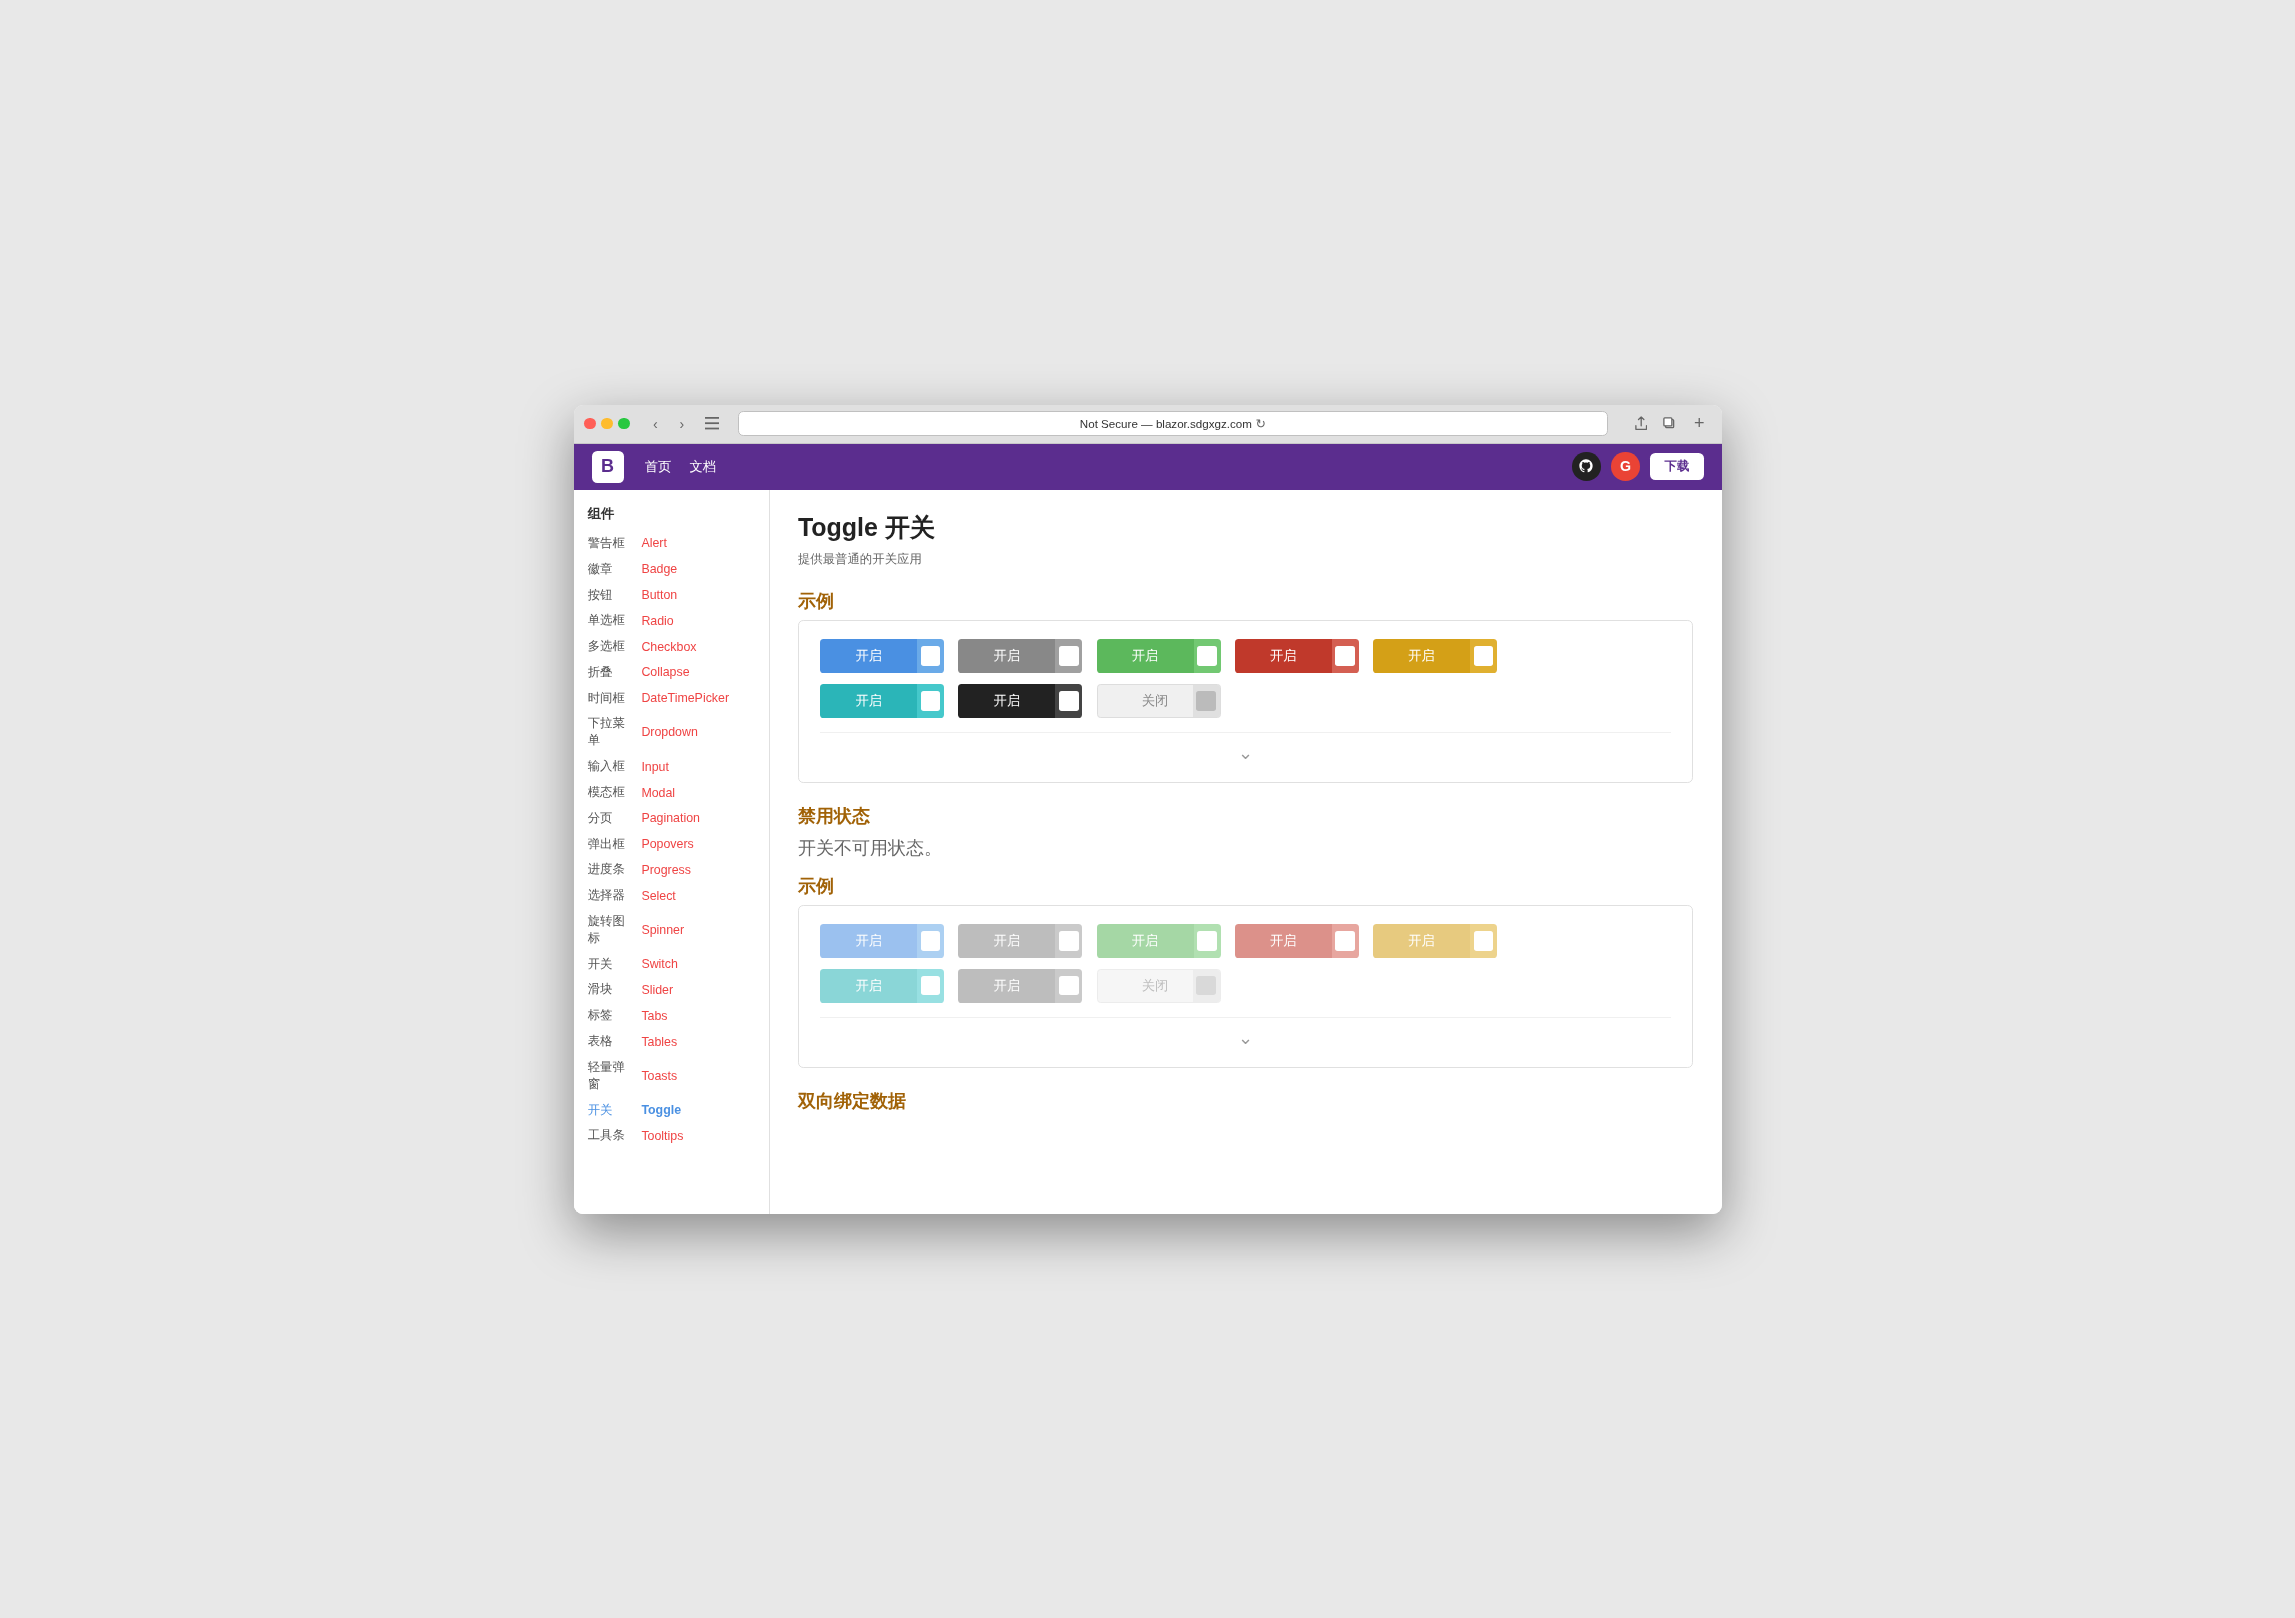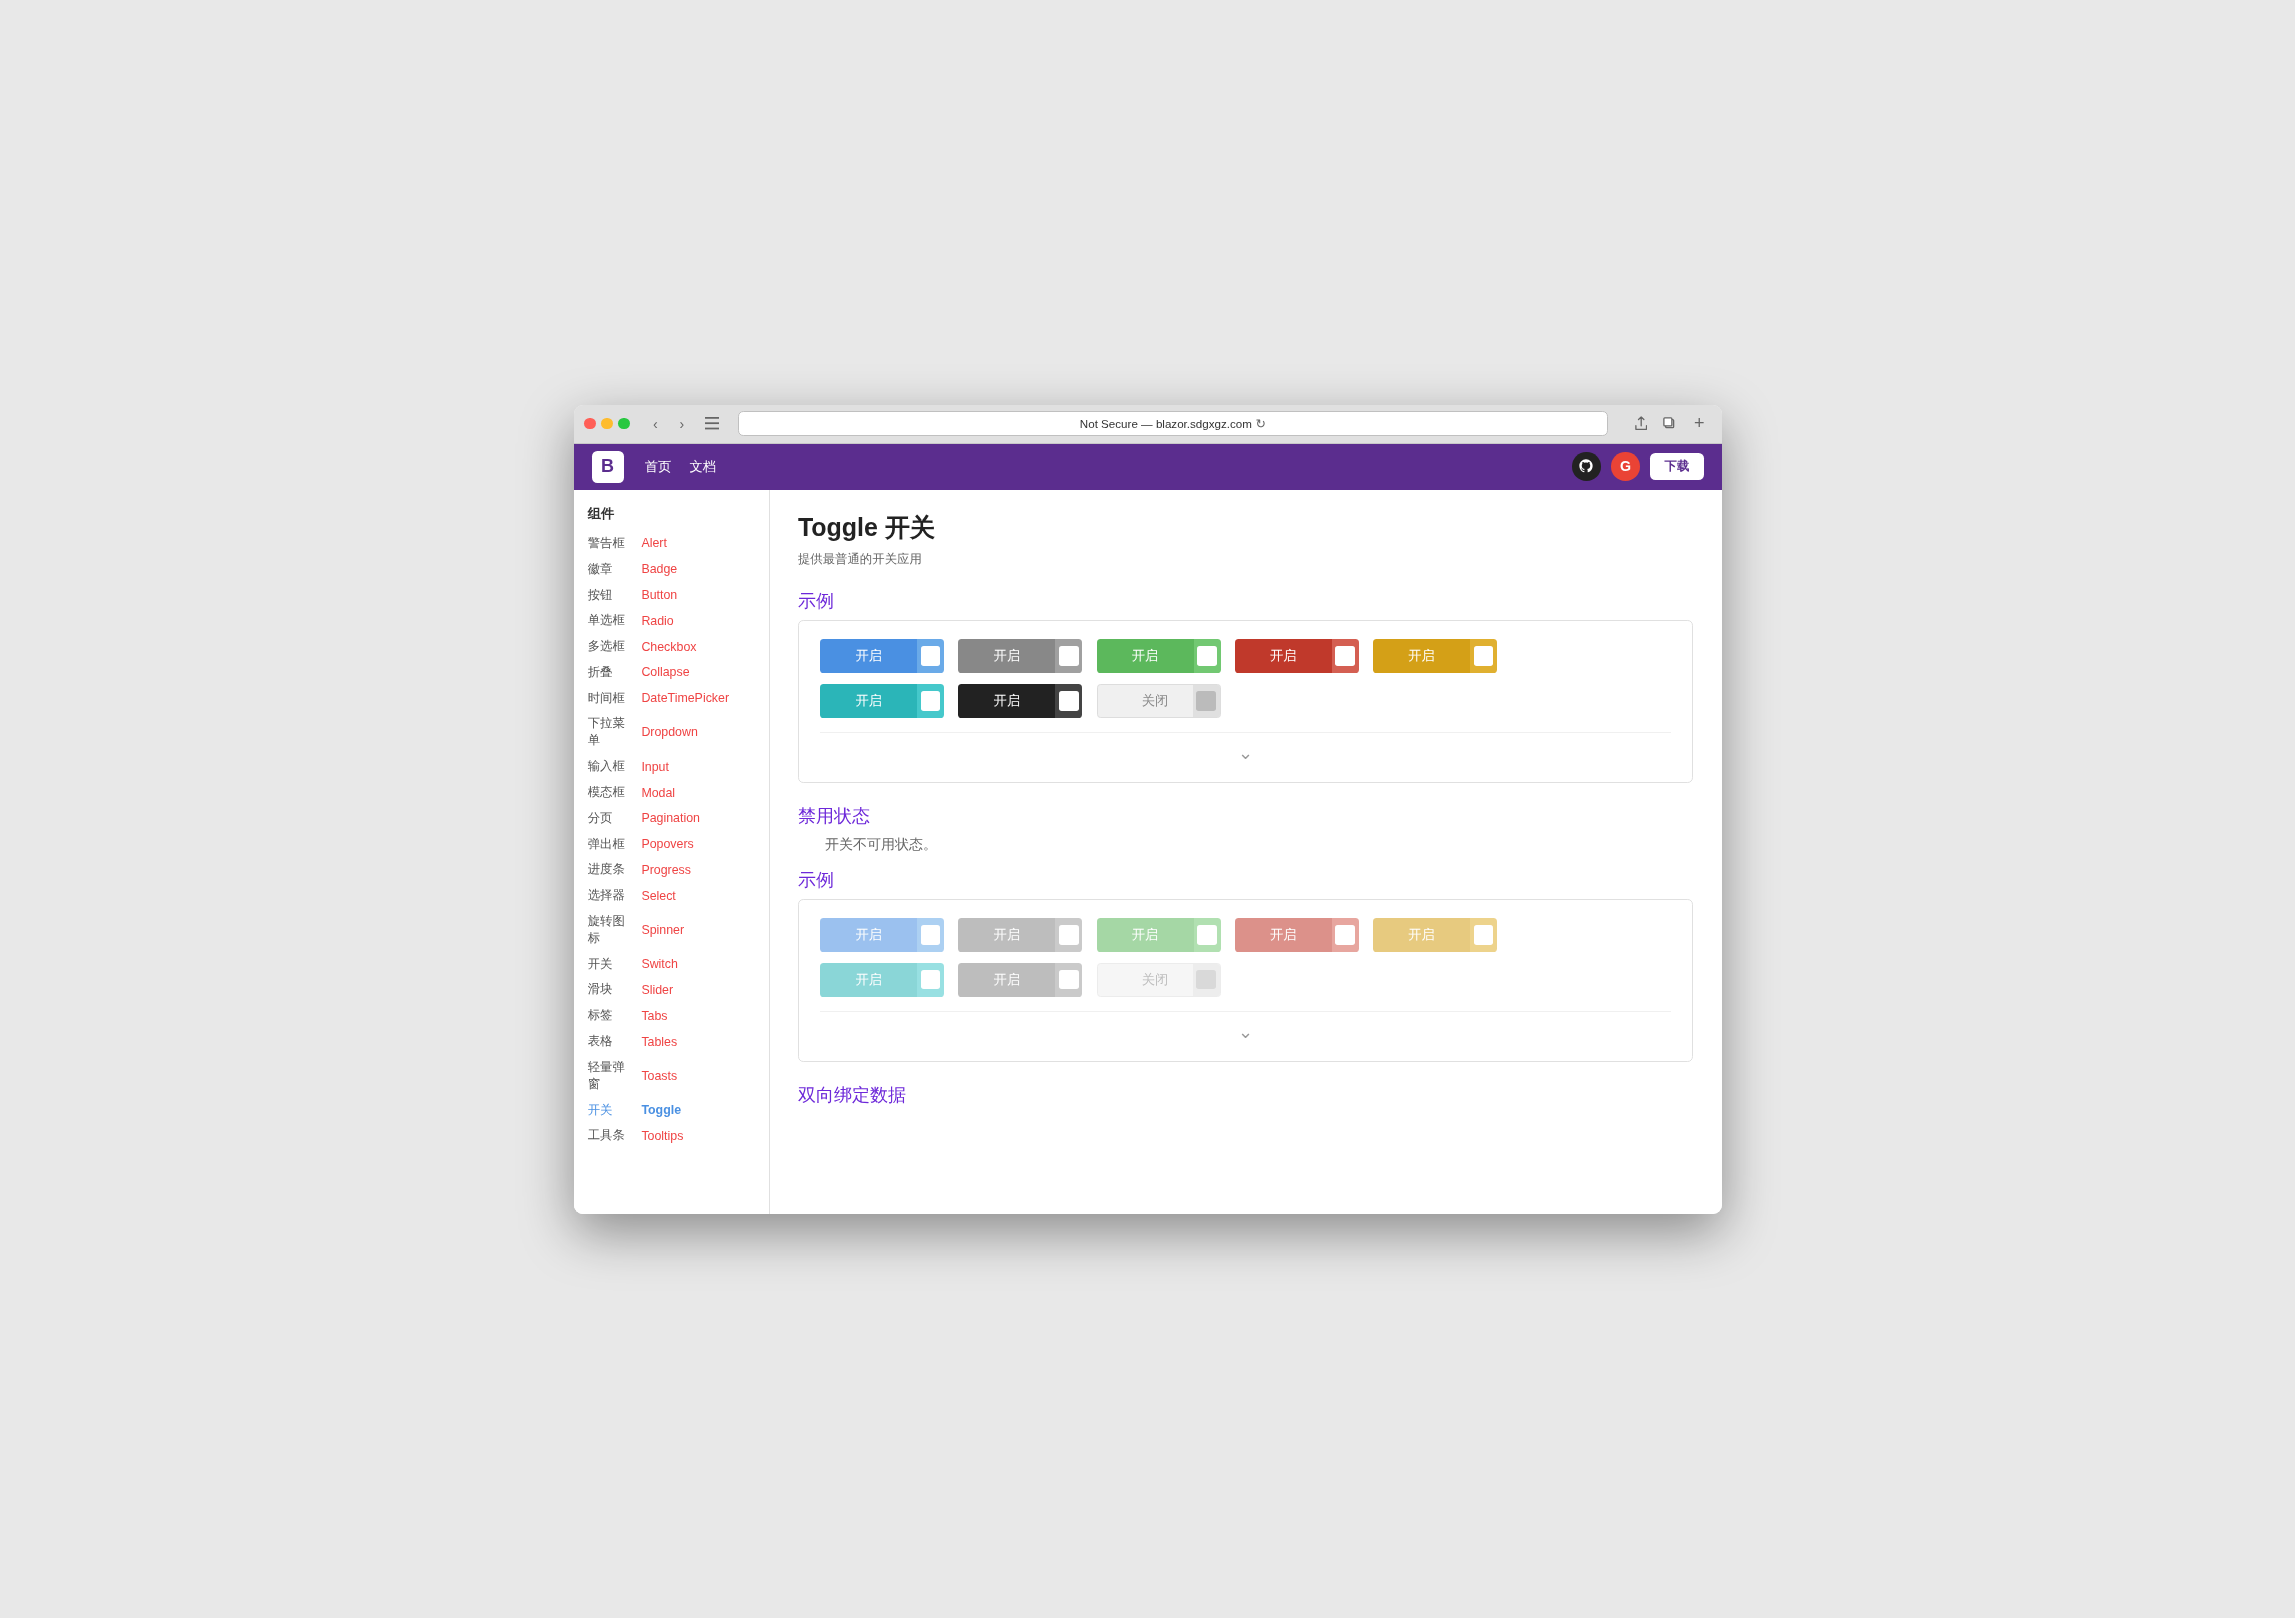--- a/index.html
+++ b/index.html
@@ -258,22 +258,22 @@
       color: #222;
       margin-bottom: 7.1px;
     }
     .page-subtitle {
       font-size: 12.4px;
       color: #666;
       margin-bottom: 21.3px;
     }
     .section-title {
       font-size: 18px;
-      font-weight: normal;
-      color: #6d28d9;
+      font-weight: bold;
+      color: #a16207;
       margin-bottom: 7.1px;
     }
     .demo-box {
       border: 0.9px solid #e0e0e0;
       border-radius: 5.3px;
       padding: 18px 21.3px;
       margin-bottom: 21.3px;
       background: white;
       position: relative;
     }
@@ -383,24 +383,23 @@
       height: 19.6px;
       background: #bbb;
       border-radius: 2.7px;
     }
     
     .toggle-disabled {
       opacity: 0.55;
       cursor: not-allowed;
     }
     .section-desc {
-      font-size: 14px;
+      font-size: 18px;
       color: #666;
       margin-bottom: 14.2px;
-      margin-left: 27px;
     }
   </style>
 </head>
 <body>
 
 <div class="browser-window">
 
   <div class="browser-titlebar">
     <div class="traffic-light">
       <button class="tl-btn tl-close"></button>

